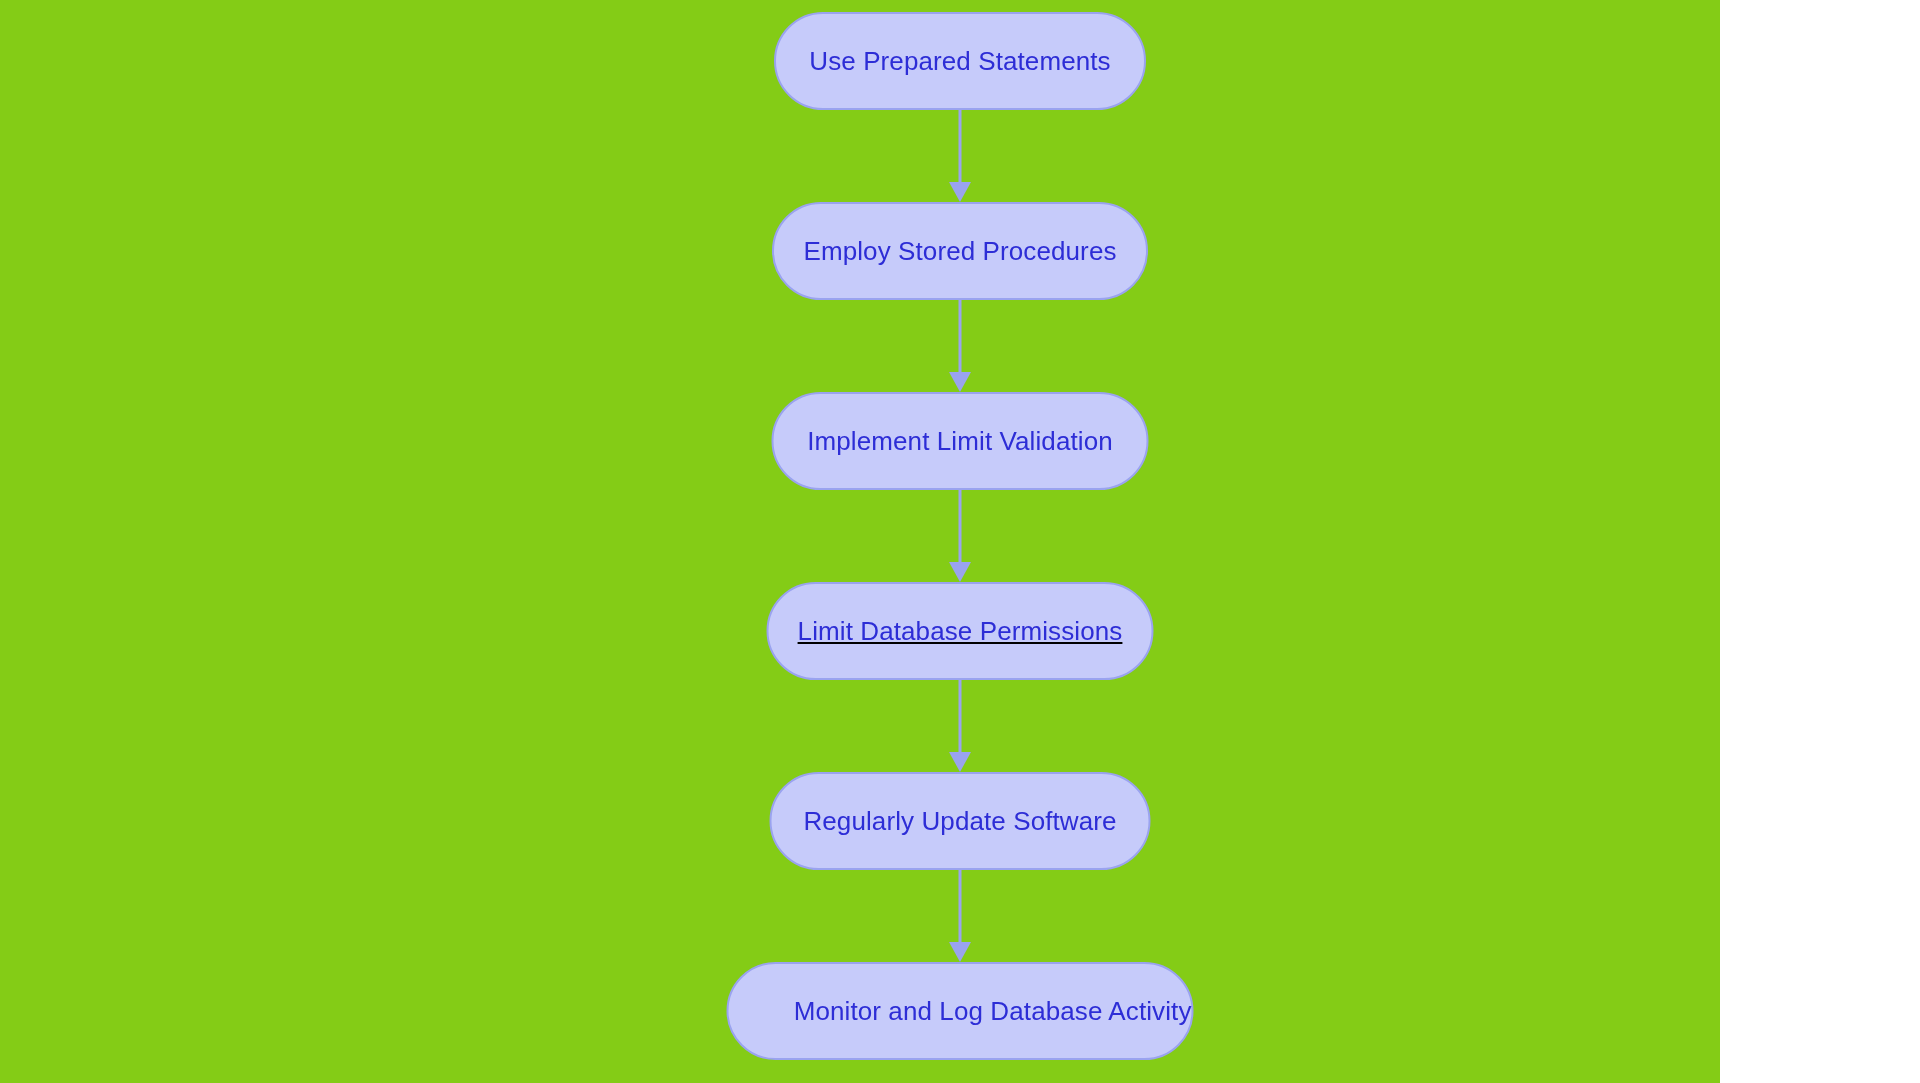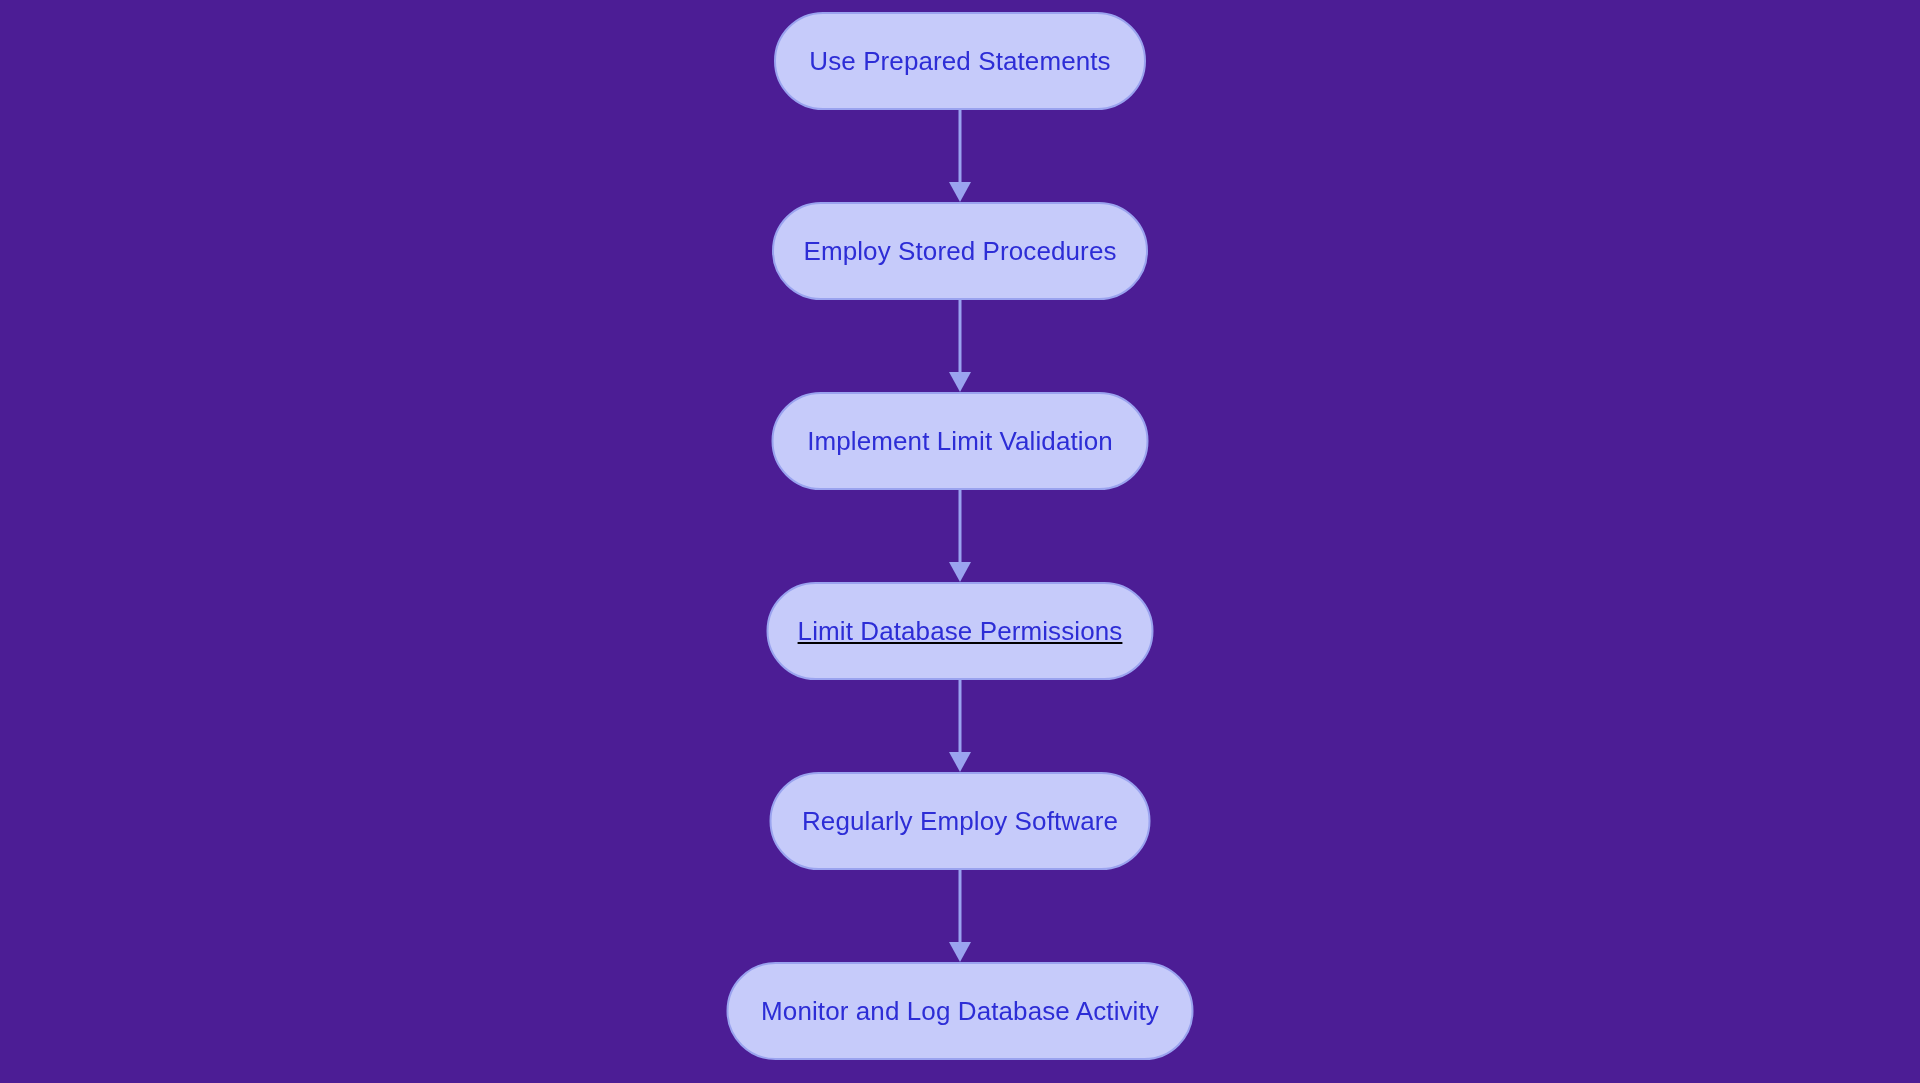--- a/index.html
+++ b/index.html
@@ -9,23 +9,23 @@
     background: #ffffff;
   }
   body {
     width: 1920px;
     height: 1083px;
     overflow: hidden;
     font-family: "Liberation Sans", sans-serif;
   }
   #flow-canvas {
     position: relative;
-    width: 1920px;
+    width: 1720px;
     height: 1083px;
-    background: #4c1d95;
+    background: #84cc16;
   }
   .flow-node {
     position: absolute;
     box-sizing: border-box;
     height: 98px;
     background: #c6cbfa;
     border: 2px solid #9aa3ef;
     border-radius: 49px;
     display: flex;
     align-items: center;
@@ -97,18 +97,18 @@
     <div class="flow-node" style="left: 960px; top: 202px; width: 376px;">
       <span class="flow-node-label">Employ Stored Procedures</span>
     </div>
     <div class="flow-node" style="left: 960px; top: 392px; width: 377px;">
       <span class="flow-node-label">Implement Limit Validation</span>
     </div>
     <div class="flow-node" style="left: 960px; top: 582px; width: 387px; text-decoration: underline;">
       <span class="flow-node-label">Limit Database Permissions</span>
     </div>
     <div class="flow-node" style="left: 960px; top: 772px; width: 381px;">
-      <span class="flow-node-label">Regularly Employ Software</span>
+      <span class="flow-node-label">Regularly Update Software</span>
     </div>
-    <div class="flow-node" style="left: 960px; top: 962px; width: 467px;">
+    <div class="flow-node" style="left: 960px; top: 962px; width: 467px; justify-content: flex-end;">
       <span class="flow-node-label">Monitor and Log Database Activity</span>
     </div>
   </div>
 
 </body></html>

